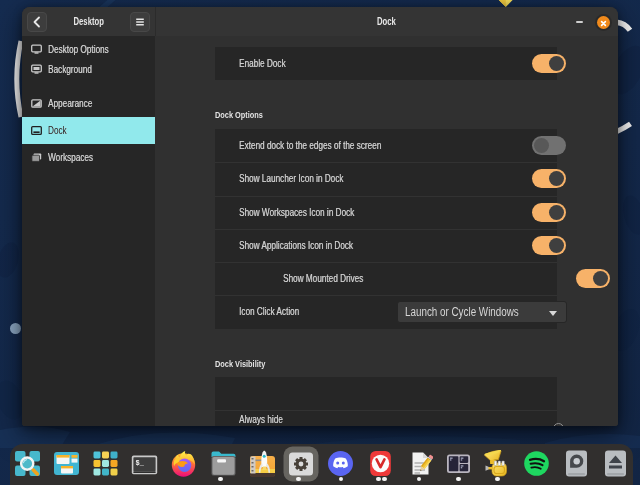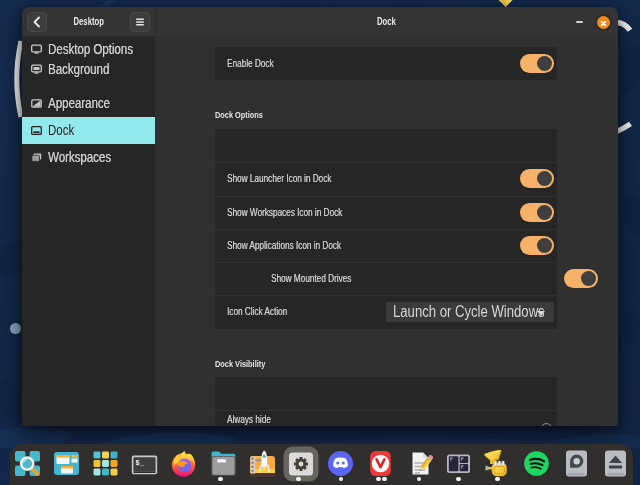--- a/index.html
+++ b/index.html
@@ -25,50 +25,50 @@
   #menubtn{left:108px;}
   #hdrtitle1{left:0;top:0;width:133px;height:29px;line-height:29px;text-align:center;
              color:#e8e8e8;font-size:11px;font-weight:bold;}
   #hdrtitle2{left:133px;top:0;width:463px;height:29px;line-height:29px;text-align:center;
              color:#e8e8e8;font-size:11px;font-weight:bold;}
   .ttl{display:inline-block;transform:scaleX(0.70);transform-origin:center center;}
   #minbtn{left:554px;top:14px;width:7px;height:2.2px;background:#cfcfcf;border-radius:1px;}
   #closebtn{left:575px;top:8.5px;width:13px;height:13px;border-radius:50%;background:#f08a1c;box-shadow:0 0 0 2px rgba(30,30,30,0.45);}
   
   #side{left:0;top:29px;width:133px;height:390px;background:#262626;}
-  .srow{position:absolute;left:0;width:133px;height:27px;color:#d2d2d2;font-size:14px;}
+  .srow{position:absolute;left:0;width:133px;height:27px;color:#d2d2d2;font-size:10px;}
   .srow .lbl{position:absolute;left:26px;top:0;line-height:27px;text-shadow:0.4px 0 0 rgba(210,210,210,0.7);
              transform:scaleX(0.82);transform-origin:left center;white-space:nowrap;}
   .srow svg{position:absolute;left:9px;top:8px;}
   #srow-dock{background:#91e9ec;color:#1f1f1f;}
   
   #content{left:133px;top:29px;width:463px;height:390px;background:#303030;}
   .card{position:absolute;left:59.5px;width:342px;background:#262626;}
-  .row{position:absolute;left:4px;width:342px;height:33.25px;}
+  .row{position:absolute;left:16px;width:342px;height:33.25px;}
   .row .t{position:absolute;left:8px;top:0;line-height:33.25px;color:#d0d0d0;font-size:10px;text-shadow:0.4px 0 0 rgba(208,208,208,0.7);
           transform:scaleX(0.82);transform-origin:left center;white-space:nowrap;}
   .sep{position:absolute;left:0;width:342px;height:1px;background:#323232;}
   .sect{position:absolute;left:60px;color:#e3e3e3;font-size:9px;font-weight:bold;line-height:10px;
         transform:scaleX(0.82);transform-origin:left center;white-space:nowrap;}
   
   .tog{position:absolute;right:7px;top:7px;width:34px;height:19px;border-radius:10px;}
   .tog.on{background:#f7b269;}
   .tog.off{background:#717171;}
   .tog .knob{position:absolute;top:2px;width:15px;height:15px;border-radius:50%;}
   .tog.on .knob{right:2px;background:#3f3f3f;}
   .tog.off .knob{left:2px;background:#585858;}
   
   .radio{position:absolute;right:9px;top:11px;width:11px;height:11px;border-radius:50%;}
   .radio.sel{background:#f5ab5e;}
   .radio.sel:after{content:"";position:absolute;left:3.8px;top:3.8px;width:3.4px;height:3.4px;border-radius:50%;background:#262626;}
   .radio.un{box-sizing:border-box;border:1.5px solid #909090;background:transparent;}
   
   #dd{position:absolute;right:6px;top:5.5px;width:170px;height:22px;box-sizing:border-box;
       background:#3b3b3b;border:1px solid #262626;border-radius:3px;color:#d6d6d6;
-      font-size:16px;line-height:20px;}
+      font-size:12px;line-height:20px;}
   #dd .ddt{position:absolute;left:7px;transform:scaleX(0.82);transform-origin:left center;white-space:nowrap;}
   #dd .arr{position:absolute;right:9px;top:9px;width:0;height:0;
            border-left:4px solid transparent;border-right:4px solid transparent;border-top:5px solid #d8d8d8;}
   
   #dock{left:10px;top:444px;width:623px;height:41px;border-radius:13px 13px 0 0;
         background:rgba(51,47,45,0.97);}
   .dicon{position:absolute;top:6px;width:27px;height:27px;}
   .ddot{position:absolute;top:32.6px;width:4.5px;height:4.5px;border-radius:50%;background:#f2f2f2;}
 </style>
 </head>
@@ -163,20 +163,26 @@
           <span class="t">Enable Dock</span>
         <div class="tog on">
             <div class="knob"></div>
           </div>
       </div>
     </div>
 
     <div class="sect" style="top:74px;">Dock Options</div>
 
     <div class="card" style="top:93px;height:199.5px;">
+      <div class="row" style="top:0;">
+          <span class="t">Extend dock to the edges of the screen</span>
+        <div class="tog off">
+            <div class="knob"></div>
+          </div>
+        </div>
       <div class="sep" style="top:33.25px;"></div>
       <div class="row" style="top:33.25px;">
           <span class="t">Show Launcher Icon in Dock</span>
         <div class="tog on">
             <div class="knob"></div>
           </div>
         </div>
       <div class="sep" style="top:66.5px;"></div>
       <div class="row" style="top:66.5px;">
           <span class="t">Show Workspaces Icon in Dock</span>

